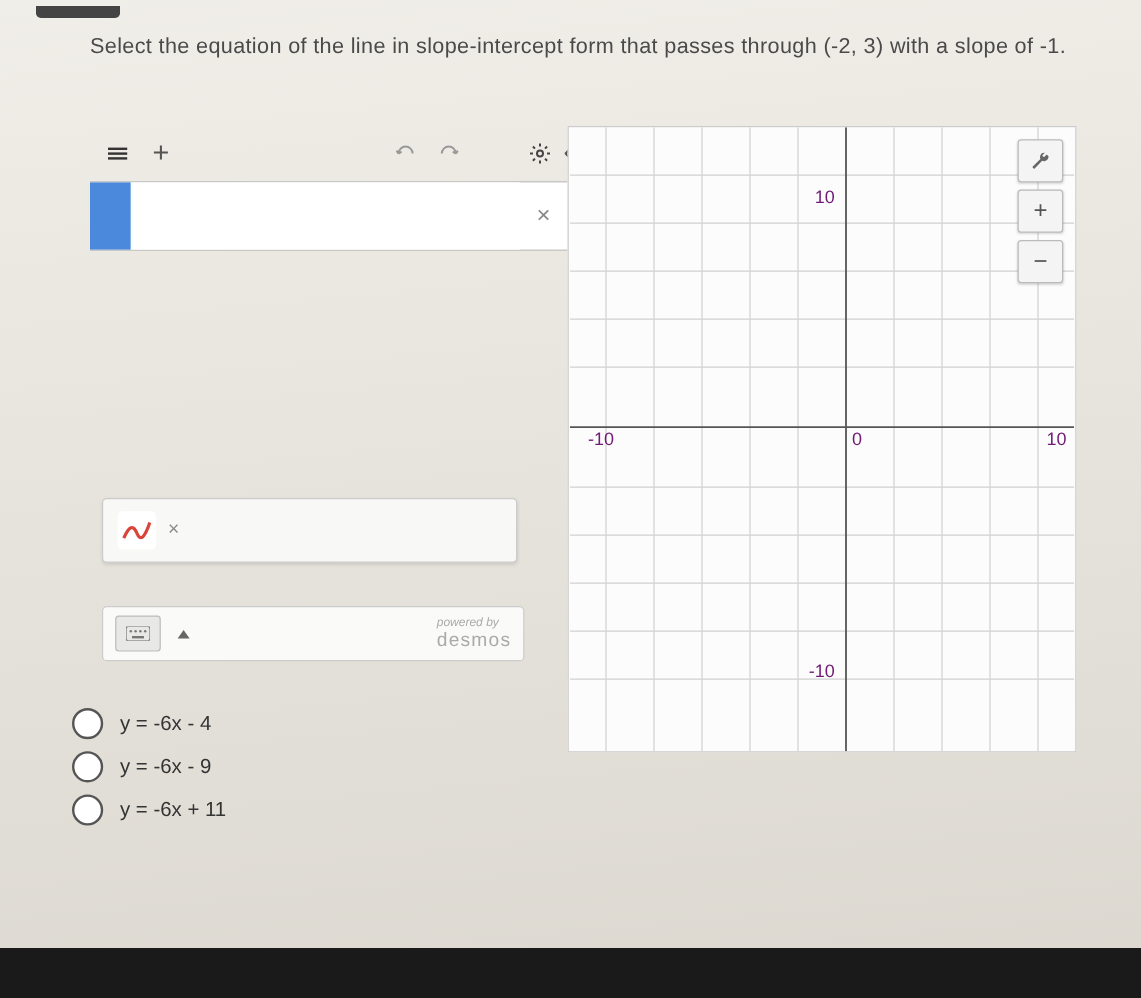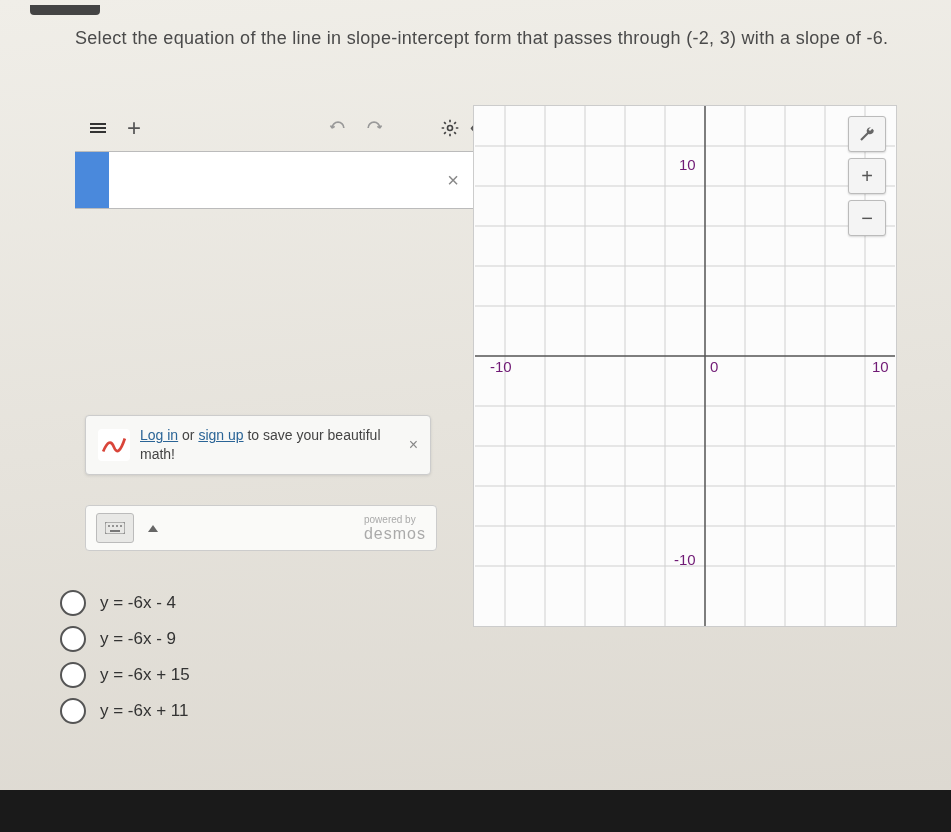--- a/index.html
+++ b/index.html
@@ -25,35 +25,35 @@
 .graph-btn { width:36px; height:34px; background:#f4f4f4; border:1px solid #bbb; border-radius:3px; display:flex; align-items:center; justify-content:center; cursor:pointer; font-size:20px; color:#555; box-shadow:0 1px 2px rgba(0,0,0,0.15);}
 .login-box { position:absolute; left:10px; top:310px; width:320px; background:#f8f8f6; border:1px solid #ccc; border-radius:4px; padding:10px 12px; display:flex; align-items:center; gap:10px; box-shadow:0 1px 3px rgba(0,0,0,0.1);}
 .login-icon { width:32px; height:32px; background:#fff; border-radius:4px; display:flex; align-items:center; justify-content:center; }
 .login-text { font-size:14px; color:#444; flex:1; line-height:1.35; }
 .login-text a { color:#2a6496; text-decoration:underline; }
 .login-close { color:#888; cursor:pointer; font-size:16px; }
 .desmos-row { position:absolute; left:10px; top:400px; width:330px; height:44px; display:flex; align-items:center; gap:14px; border:1px solid #ccc; background:#fafaf8; border-radius:4px; padding:0 10px;}
 .kbd-btn { width:36px; height:28px; background:#e8e8e6; border:1px solid #bbb; border-radius:3px; display:flex; align-items:center; justify-content:center; cursor:pointer; font-size:12px; color:#555;}
 .kbd-caret { width:0;height:0;border-left:5px solid transparent;border-right:5px solid transparent;border-bottom:7px solid #666; }
 .desmos-brand { color:#aaa; font-size:14px; }
-.desmos-brand .pow { font-size:10px; display:block; }
+.desmos-brand .pow { font-size:10px; display:block;font-style:italic; }
 .answers { position:absolute; left:60px; top:580px; }
 .answer-row { display:flex; align-items:center; gap:14px; margin:10px 0; }
 .radio { width:22px; height:22px; border:2px solid #555; border-radius:50%; cursor:pointer; background:#fff; }
 .answer-text { font-size:17px; color:#333; }
 .bottom-bar { position:absolute; bottom:0; left:0; right:0; height:42px; background:#1a1a1a; }
 .collapse { position:absolute; right:-10px; top:8px; font-size:24px; color:#555; cursor:pointer; }
 .spacer { flex:1; }
 </style>
 </head>
 <body>
 
 <div class="page">
   <div class="tab"></div>
-  <div class="question">Select the equation of the line in slope-intercept form that passes through (-2, 3) with a slope of -6.</div>
+  <div class="question">Select the equation of the line in slope-intercept form that passes through (-2, 3) with a slope of -1.</div>
 
   <div class="calc">
     <div class="left-panel">
       <div class="toolbar">
         <div class="tool-icon">
           <div class="hamburger">
               <div></div>
               <div></div>
               <div></div>
             </div>
@@ -85,23 +85,20 @@
         <div class="expr-color"></div>
         <div class="expr-input"></div>
         <div class="expr-close">×</div>
       </div>
 
       <div class="login-box">
         <div class="login-icon">
           <svg width="26" height="26" viewBox="0 0 24 24">
               <path d="M2 18 Q8 4 12 14 Q16 24 22 6" fill="none" stroke="#d9453a" stroke-width="2.5"></path>
             </svg>
-        </div>
-        <div class="login-text">
-          <a>Log in</a><span> or </span><a>sign up</a><span> to save your beautiful math!</span>
         </div>
         <div class="login-close">×</div>
       </div>
 
       <div class="desmos-row">
         <div class="kbd-btn">
           <svg width="20" height="12" viewBox="0 0 20 12">
               <rect x="0" y="0" width="20" height="12" rx="2" fill="none" stroke="#777"></rect>
               <circle cx="4" cy="4" r="1" fill="#777"></circle>
               <circle cx="8" cy="4" r="1" fill="#777"></circle>
@@ -166,22 +163,18 @@
     <div class="answer-row">
       <div class="radio"></div>
       <div class="answer-text">y = -6x - 4</div>
     </div>
     <div class="answer-row">
       <div class="radio"></div>
       <div class="answer-text">y = -6x - 9</div>
     </div>
     <div class="answer-row">
       <div class="radio"></div>
-      <div class="answer-text">y = -6x + 15</div>
-    </div>
-    <div class="answer-row">
-      <div class="radio"></div>
       <div class="answer-text">y = -6x + 11</div>
     </div>
   </div>
 
   <div class="bottom-bar"></div>
 </div>
 
 </body></html>

